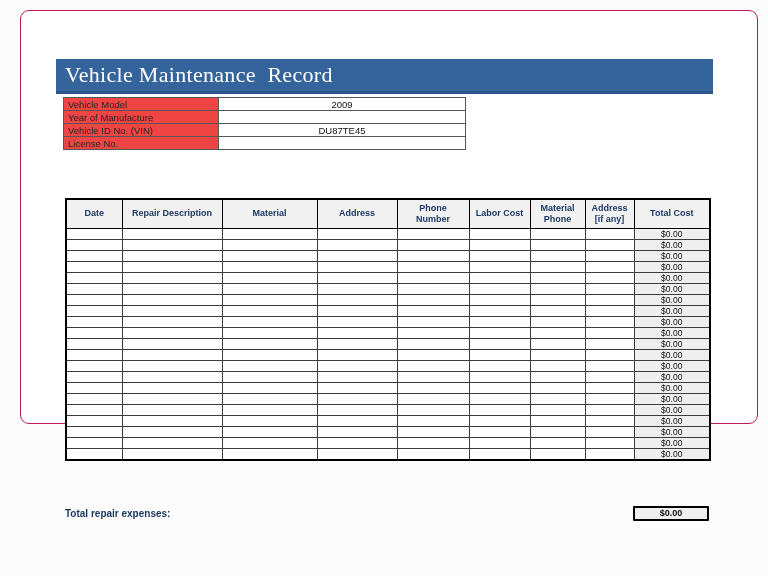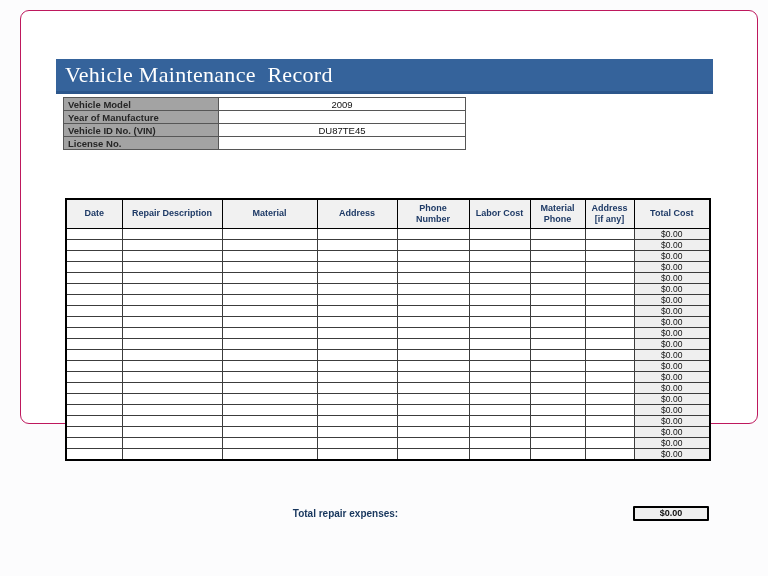--- a/index.html
+++ b/index.html
@@ -37,21 +37,21 @@
   }
   .info-top-value {
     width:248px; text-align:center; font-size:10px; color:#151515;
   }
   .info-table { border-collapse:collapse; width:403px; table-layout:fixed; }
   .info-table td {
     border:1px solid #565656; height:13px;
     font-size:9.5px; padding:0 4px; overflow:hidden; white-space:nowrap;
   }
   td.info-label {
-    width:155px; background:#a3a3a3; font-weight:bold; color:#262626;
+    width:155px; background:#ef4444; font-weight:normal; color:#262626;
   }
   td.info-value { text-align:center; color:#111; background:#ffffff; }
 
   .main-table {
     position:absolute; left:44px; top:187px;
     width:644px; border-collapse:collapse; table-layout:fixed;
     border:2px solid #000;
   }
   .main-table th {
     border:1px solid #000; background:#f1f1f1;
@@ -64,21 +64,21 @@
     font-size:8.5px; padding:0 2px; background:#ffffff; overflow:hidden;
   }
   .main-table td.total-cell {
     background:#efefef; text-align:center; color:#111;
   }
   .footer {
     position:absolute; left:44px; top:495px; width:644px; height:15px;
     display:flex; align-items:center;
   }
   .footer-label {
-    flex:1; text-align:center; padding-right:7px;
+    flex:1; text-align:left; padding-right:7px;
     font-size:10px; font-weight:bold; color:#17365D;
   }
   .footer-box {
     width:76px; height:15px; line-height:11px;
     border:2px solid #000; background:#efefef;
     text-align:center; font-size:9px; font-weight:bold; color:#111;
     border-radius:1px;
   }
 </style>
 </head>

